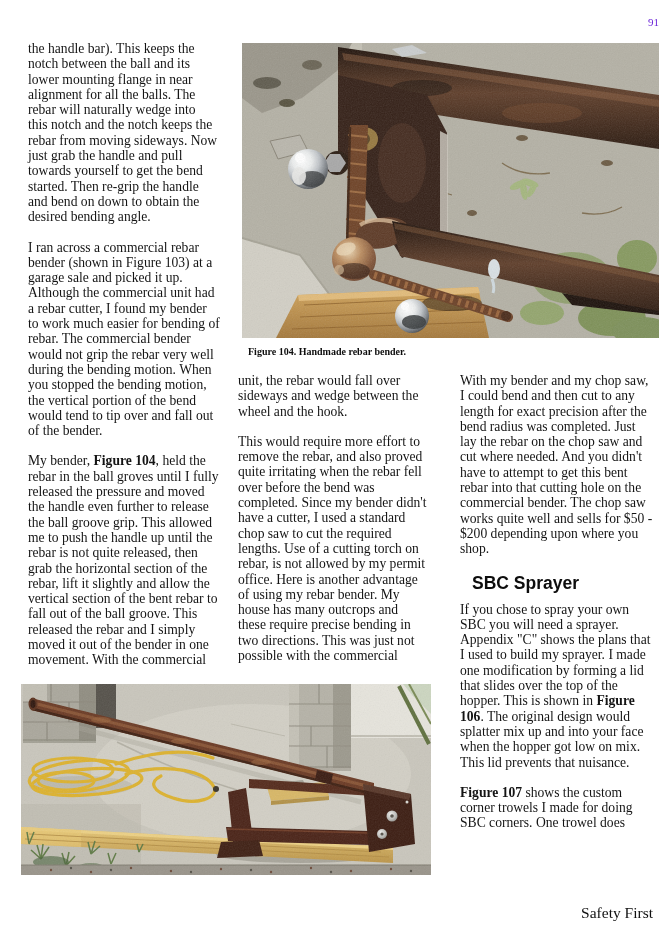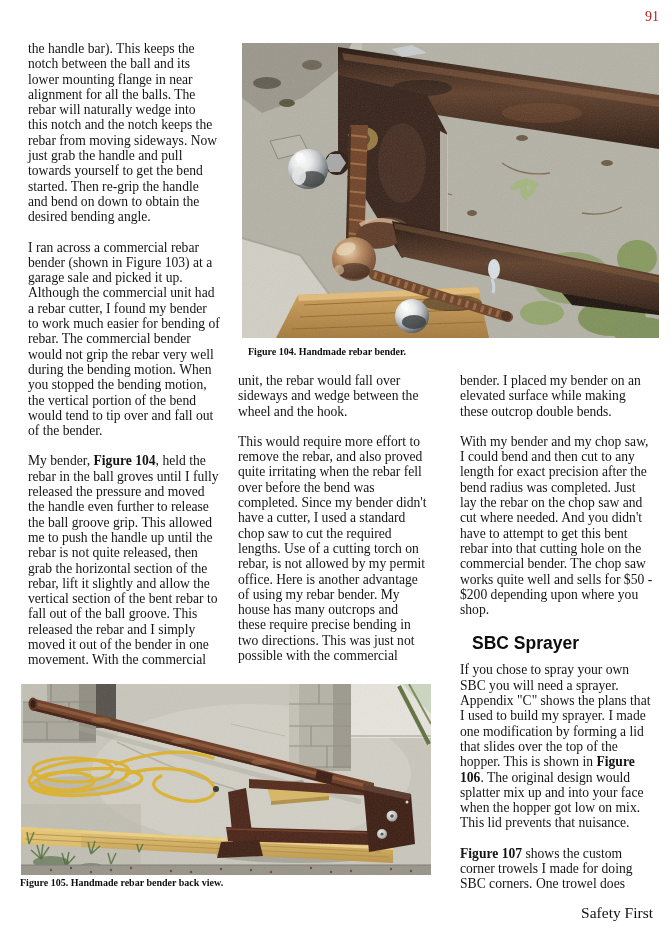--- a/index.html
+++ b/index.html
@@ -3,21 +3,21 @@
 <meta charset="utf-8">
 <style>
   html,body{margin:0;padding:0;}
   body{
     width:672px;height:942px;background:#ffffff;color:#111;
     font-family:"Liberation Serif", serif;
     position:relative;overflow:hidden;
   }
   .page{position:relative;width:672px;height:942px;background:#fff;}
   .hdr-title{position:absolute;left:20px;top:9px;font-size:15px;color:#101010;}
-  .hdr-num{position:absolute;right:13px;top:9px;font-size:14px;color:#b91c1c;}
+  .hdr-num{position:absolute;right:13px;top:16px;font-size:11px;color:#6d28d9;}
   .col{position:absolute;font-size:13.6px;line-height:15.3px;color:#141414;}
   .col p{margin:0 0 15px 0;white-space:pre-line;}
   .col-left{left:28px;top:41px;width:230px;}
   .col-mid{left:238px;top:373px;width:230px;}
   .col-right{left:460px;top:373px;width:212px;}
   .b{font-weight:bold;}
   h2.sbc{
     font-family:"Liberation Sans", sans-serif;font-weight:bold;
     font-size:17.5px;line-height:20px;margin:16px 0 9px 12px;color:#0d0d0d;
   }
@@ -242,23 +242,20 @@
 rebar, is not allowed by my permit
 office. Here is another advantage
 of using my rebar bender. My
 house has many outcrops and
 these require precise bending in
 two directions. This was just not
 possible with the commercial</span></p>
   </div>
 
   <div class="col col-right">
-    <p><span>bender. I placed my bender on an
-elevated surface while making
-these outcrop double bends.</span></p>
     <p><span>With my bender and my chop saw,
 I could bend and then cut to any
 length for exact precision after the
 bend radius was completed. Just
 lay the rebar on the chop saw and
 cut where needed. And you didn't
 have to attempt to get this bent
 rebar into that cutting hole on the
 commercial bender. The chop saw
 works quite well and sells for $50 -
@@ -420,16 +417,15 @@
           <circle cx="90" cy="186" r="1.2"></circle>
           <circle cx="170" cy="188" r="1.2"></circle>
         <circle cx="230" cy="186" r="1.2"></circle>
           <circle cx="310" cy="188" r="1.2"></circle>
           <circle cx="390" cy="187" r="1.2"></circle>
       </g>
 
       <rect x="0" y="0" width="410" height="191" filter="url(#grain2)" opacity="0.12"></rect>
     </svg>
   </div>
-  <div class="cap cap105">Figure 105. Handmade rebar bender back view.</div>
 
   <div class="ftr">Safety First</div>
 </div>
 
 </body></html>

